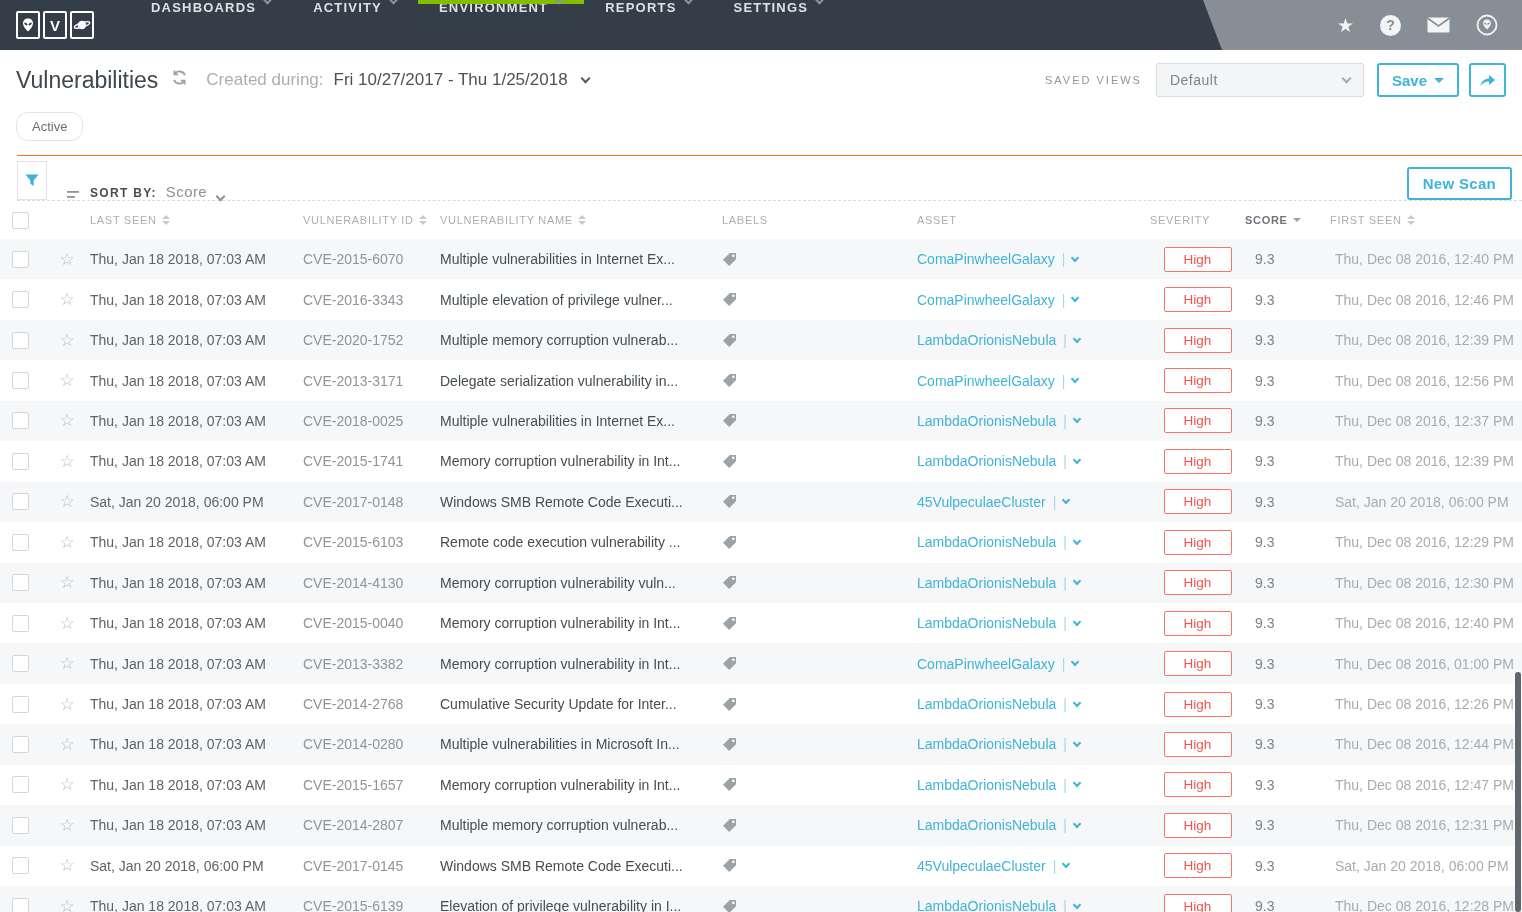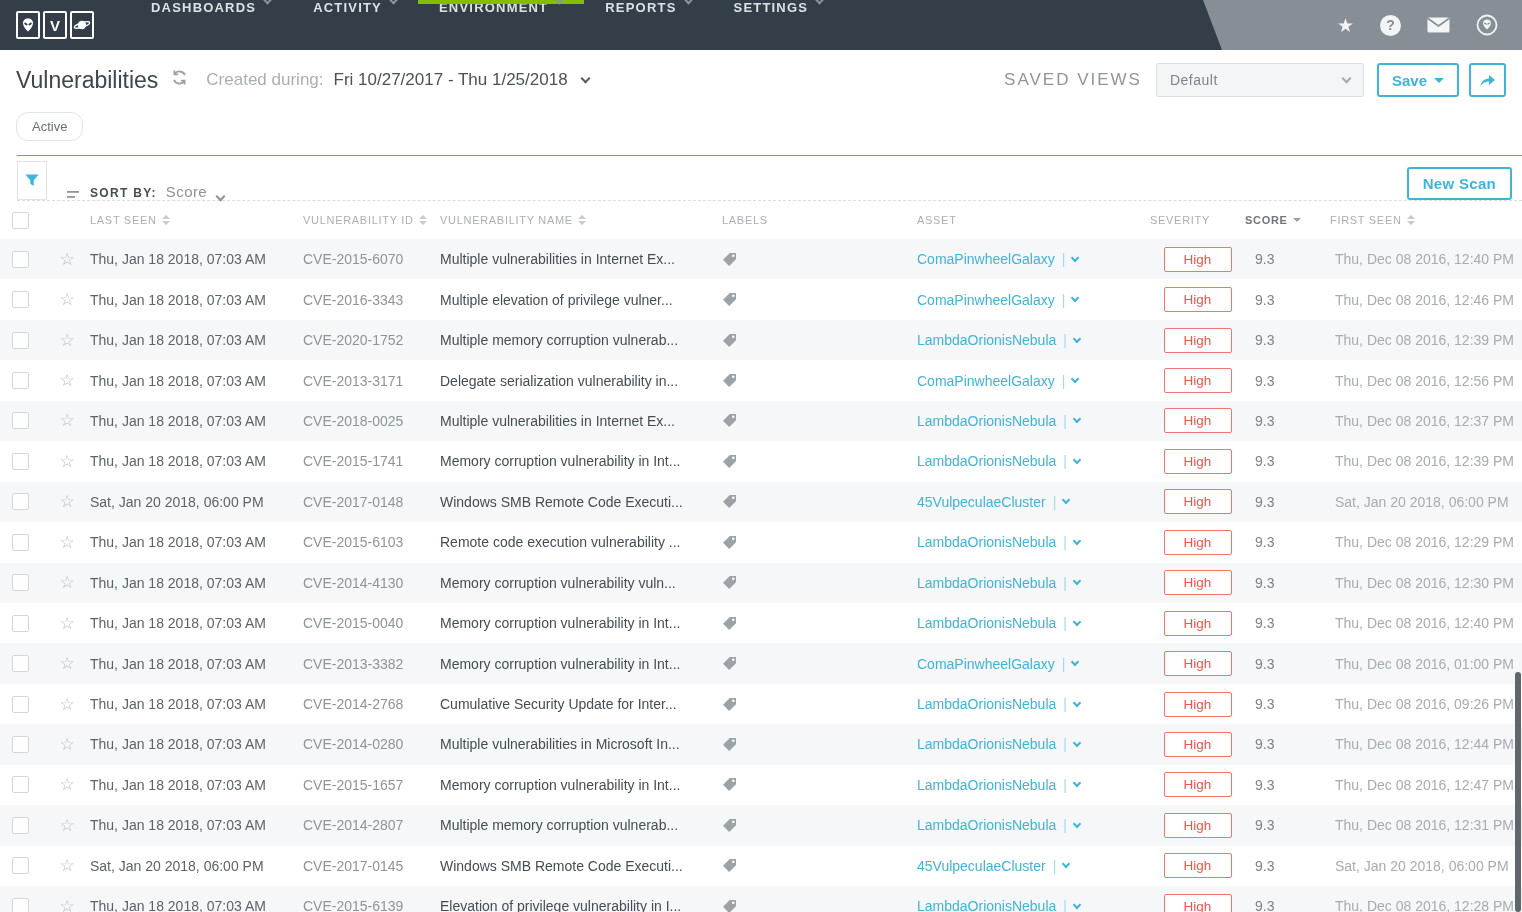--- a/index.html
+++ b/index.html
@@ -29,21 +29,21 @@
     font-size:14px; font-weight:bold; display:flex; align-items:center; justify-content:center; }
 
   
   .header-top { display:flex; align-items:center; height:58px; padding:2px 16px 0; }
   .page-title { font-size:23px; font-weight:normal; color:#3e464e; margin:0 13px 0 0; }
   .refresh { color:#9aa1a7; font-size:17px; cursor:pointer; }
   .created-label { margin-left:18px; color:#a9afb5; font-size:17px; }
   .date-range { margin-left:10px; color:#4a525a; font-size:17px; cursor:pointer; }
   .dark-chev { border-color:#555d64; margin-left:14px; cursor:pointer; }
   .spacer { flex:1; }
-  .saved-views-label { color:#8f969c; font-size:17px; letter-spacing:2px; margin-right:14px; }
+  .saved-views-label { color:#8f969c; font-size:11px; letter-spacing:2px; margin-right:14px; }
   .saved-select { width:208px; height:34px; background:#f4f5f6; border:1px solid #dcdfe1; border-radius:2px;
     display:flex; align-items:center; padding:0 13px; color:#7d848a; font-size:14px; letter-spacing:.5px; cursor:pointer; }
   .saved-select .chev { margin-left:auto; border-color:#a4aab0; }
   .save-btn { margin-left:13px; height:34px; padding:0 13px; border:2px solid #3fb4d8; border-radius:3px;
     background:#fff; color:#3fb4d8; font-weight:bold; font-size:15px; display:flex; align-items:center; gap:7px; cursor:pointer; }
   .caret-down { width:0; height:0; border-left:5px solid transparent; border-right:5px solid transparent; border-top:5px solid #3fb4d8; }
   .share-btn { margin-left:10px; width:37px; height:34px; border:2px solid #3fb4d8; border-radius:3px; background:#fff;
     display:flex; align-items:center; justify-content:center; cursor:pointer; }
   .chip-row { padding:4px 16px 14px; }
   .chip { display:inline-block; border:1px solid #e1e4e6; border-radius:12px; padding:6px 15px;
@@ -551,21 +551,21 @@
       </div>
       <div class="cell c-asset">
         <span>LambdaOrionisNebula</span>
         <span class="pipe">|</span>
         <span class="chev"></span>
       </div>
       <div class="cell c-sev">
         <span class="badge">High</span>
       </div>
       <div class="cell c-score">9.3</div>
-      <div class="cell c-firstseen">Thu, Dec 08 2016, 09:26 PM</div>
+      <div class="cell c-firstseen">Thu, Dec 08 2016, 12:26 PM</div>
     </div>
     <div class="grid row odd">
       <div class="cell c-check">
         <span class="checkbox"></span>
       </div>
       <div class="cell c-star">☆</div>
       <div class="cell c-lastseen">Thu, Jan 18 2018, 07:03 AM</div>
       <div class="cell c-id">CVE-2014-0280</div>
       <div class="cell c-name">Multiple vulnerabilities in Microsoft In...</div>
       <div class="cell c-label">

